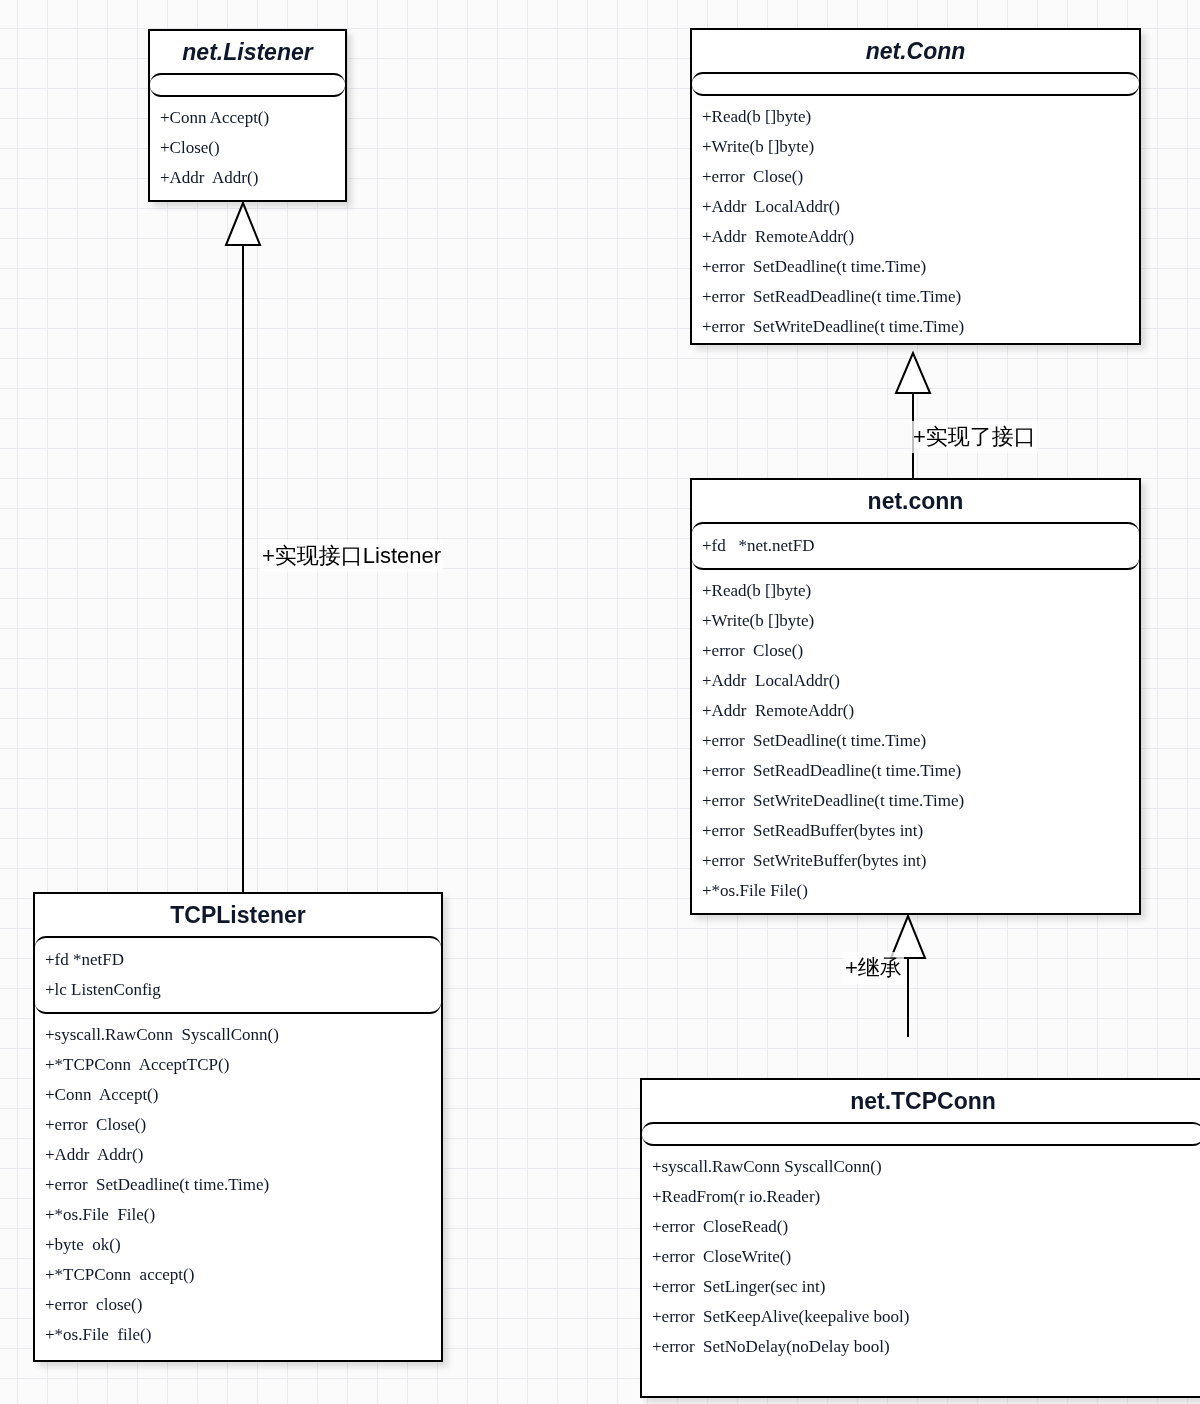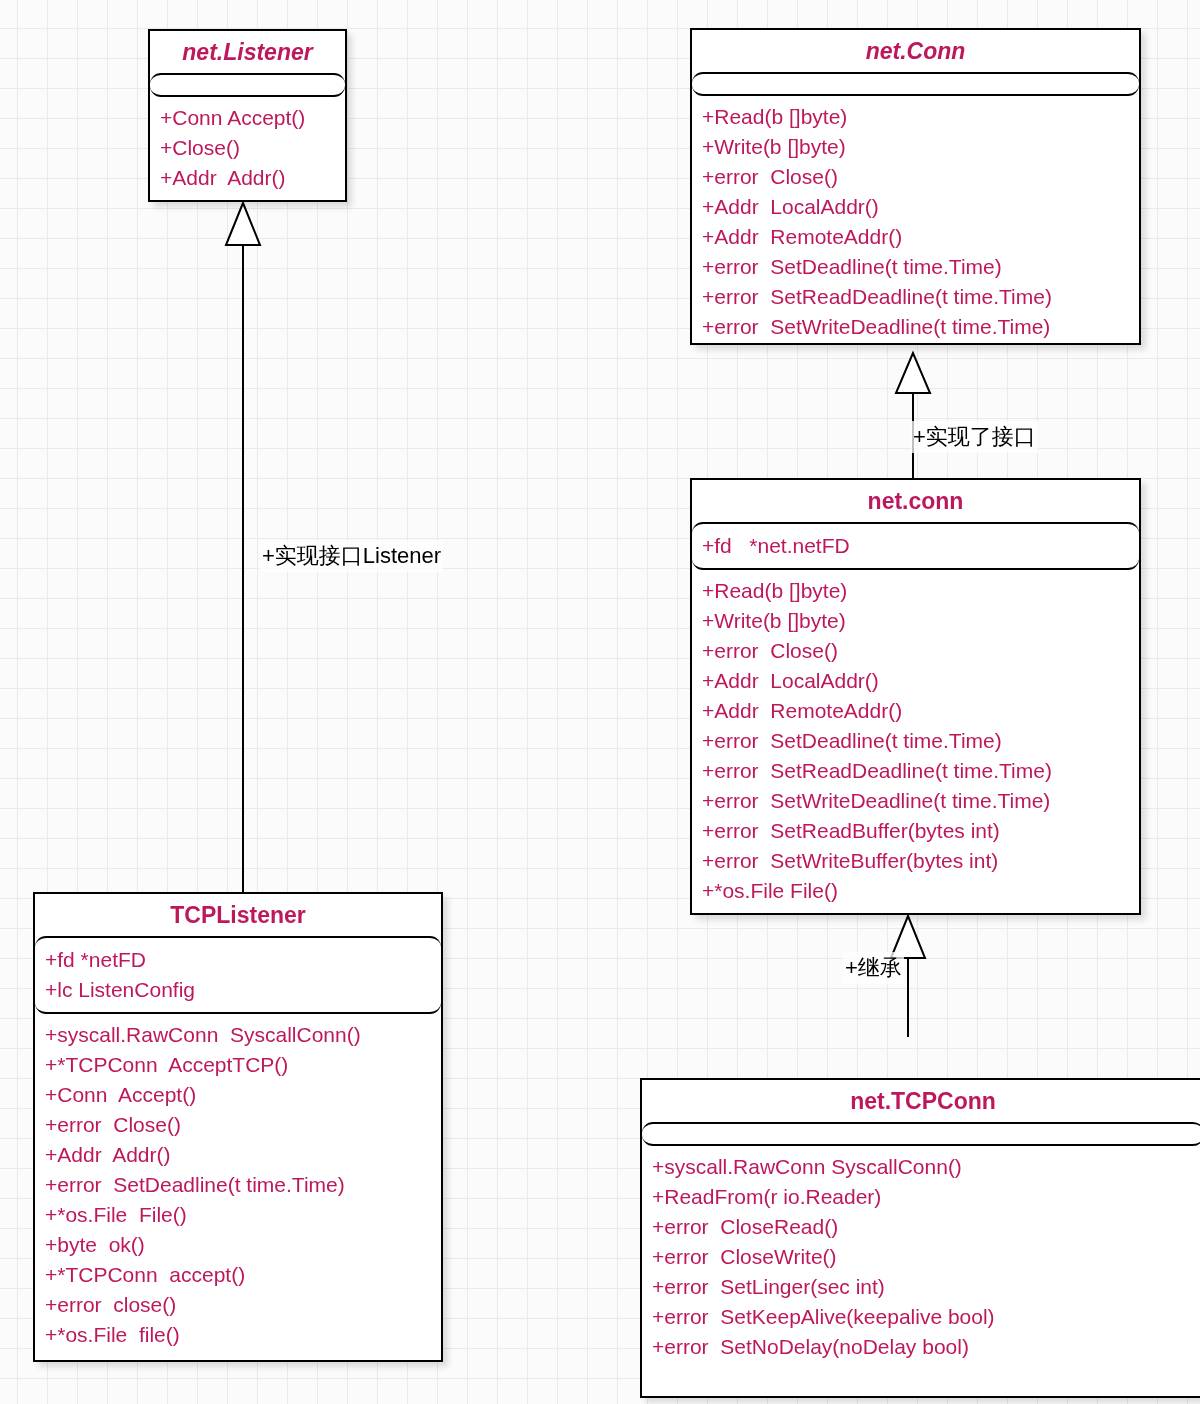--- a/index.html
+++ b/index.html
@@ -22,21 +22,21 @@
 
   
   .uml-box {
     position: absolute;
     box-sizing: border-box;
     display: flex;
     flex-direction: column;
     border: 2px solid #000;
     background: #fff;
     box-shadow: 5px 5px 6px rgba(0,0,0,0.12);
-    color: #be185d;
+    color: #0f172a;
   }
   .uml-title {
     flex: 0 0 42px;
     display: flex;
     align-items: center;
     justify-content: center;
     font-size: 23px;
     font-weight: bold;
     white-space: pre;
   }
@@ -47,23 +47,24 @@
     padding: 7px 10px;
     min-height: 6px;
     border-radius: 11px;
   }
   .uml-methods {
     flex: 1;
     padding: 6px 10px;
     overflow: hidden;
   }
   .member-row {
-    font-size: 21px;
+    font-size: 17px;
     line-height: 30px;
     white-space: pre;
+    font-family: Liberation Serif, serif;
   }
 
   
   #connector-layer {
     position: absolute;
     left: 0; top: 0;
     width: 1200px;
     height: 1404px;
     pointer-events: none;
   }

